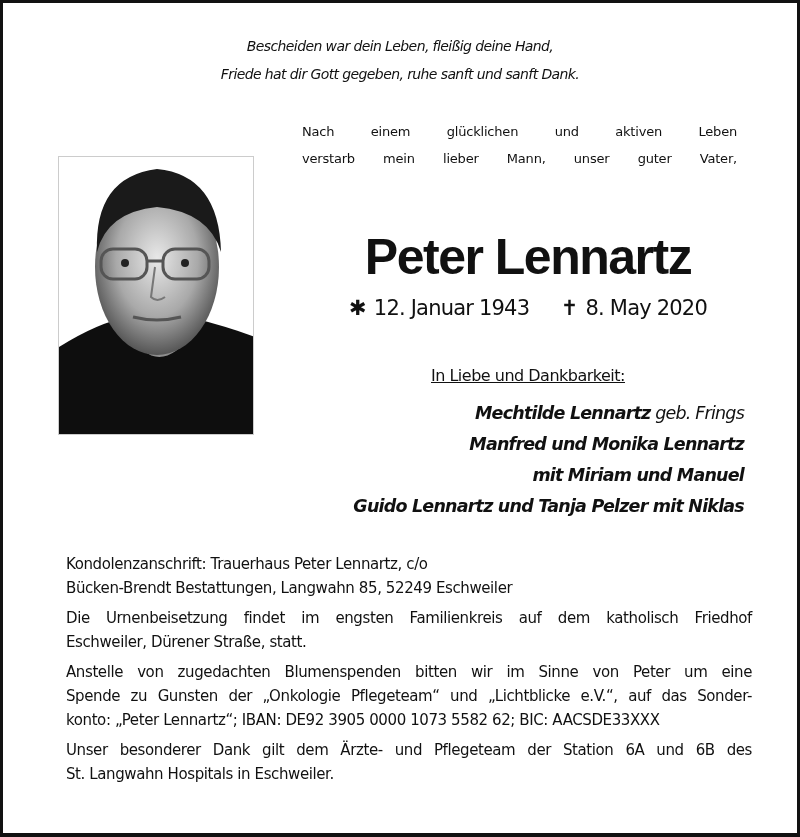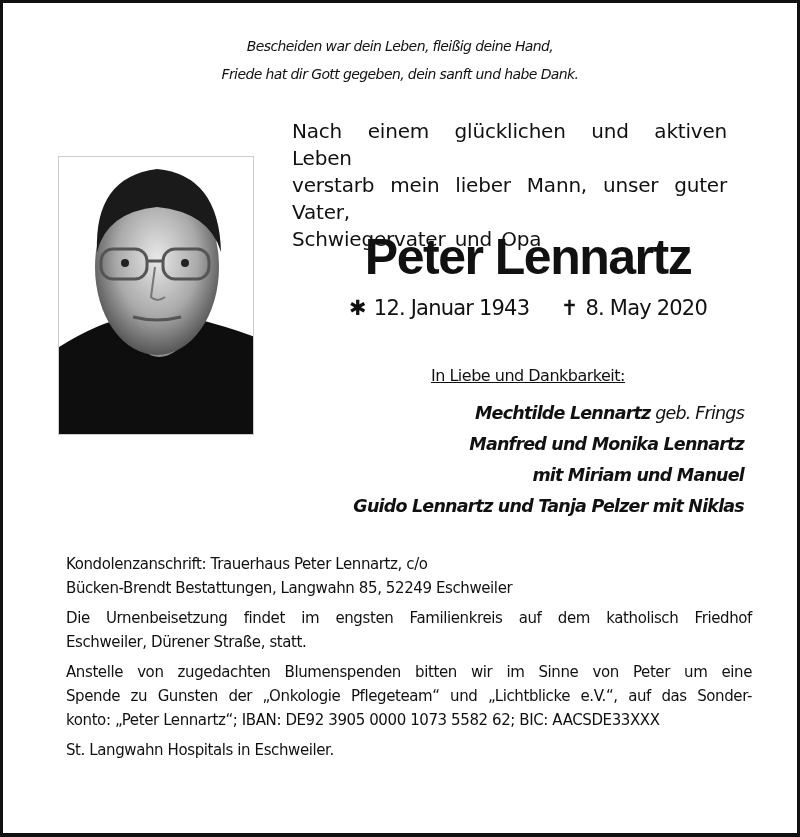--- a/index.html
+++ b/index.html
@@ -1,19 +1,19 @@
 <!DOCTYPE html>
 <html><head>
 <meta charset="utf-8">
 <style>
   html, body { margin:0; padding:0; background:#fff; }
   body { width:800px; height:837px; position:relative; overflow:hidden; font-family:"DejaVu Sans", sans-serif; color:#111; }
   .frame { position:absolute; left:0; top:0; width:800px; height:837px; box-sizing:border-box; border:3px solid #111; border-bottom-width:4px; background:#fff; }
   .motto { position:absolute; left:0; width:800px; text-align:center; font-style:italic; font-size:14px; letter-spacing:-0.6px; }
-  .intro { position:absolute; left:292px; width:435px; font-size:20px; line-height:27px; text-align:justify; text-align-last:left; word-spacing:3px; letter-spacing:-0.2px; }
+  .intro { position:absolute; left:302px; width:435px; font-size:13px; line-height:27px; text-align:justify; text-align-last:left; word-spacing:3px; letter-spacing:-0.2px; }
   .intro .ln { display:block; text-align:justify; text-align-last:justify; }
   .intro .ln.last { text-align-last:left; }
   .name { position:absolute; left:300px; width:456px; text-align:center; top:228px; font-size:50px; font-weight:600; letter-spacing:-1.5px; font-family:"Liberation Sans", sans-serif; }
   .dates { position:absolute; left:320px; width:416px; top:296px; text-align:center; font-size:21px; letter-spacing:-0.8px; }
   .dates span { margin:0 4px; }
   .thanks { position:absolute; left:300px; width:456px; top:366px; text-align:center; font-size:16px; letter-spacing:-0.5px;text-decoration:underline; }
   .family { position:absolute; left:288px; width:456px; top:398px; text-align:right; }
   .family .fl { display:block; font-style:italic; font-weight:bold; font-size:17.5px; line-height:31px; letter-spacing:-0.8px; }
   .family .normal { font-weight:normal; }
   .photo { position:absolute; left:58px; top:156px; width:196px; height:279px; box-sizing:border-box; border:1px solid #ccc; background:#fff; overflow:hidden; }
@@ -22,21 +22,21 @@
   .para { display:block; margin-bottom:6px; }
   .para .ln { display:block; text-align:justify; text-align-last:justify; }
   .para .ln.last { text-align-last:left; }
 </style>
 </head>
 <body>
 
 <div class="frame"></div>
 
 <div class="motto" style="top:38px;">Bescheiden war dein Leben, fleißig deine Hand,</div>
-<div class="motto" style="top:66px;">Friede hat dir Gott gegeben, dein sanft und habe Dank.</div>
+<div class="motto" style="top:66px;">Friede hat dir Gott gegeben, ruhe sanft und sanft Dank.</div>
 
 <div class="photo">
   <svg width="196" height="279" viewBox="0 0 196 279">
     <defs>
       <radialGradient id="face" cx="50%" cy="45%" r="55%">
         <stop offset="0%" stop-color="#e8e8e8"></stop>
         <stop offset="60%" stop-color="#a9a9a9"></stop>
         <stop offset="100%" stop-color="#555"></stop>
       </radialGradient>
     </defs>
@@ -58,21 +58,20 @@
 
     <path d="M74 160 Q98 166 122 160" stroke="#555" stroke-width="3" fill="none"></path>
 
     <path d="M96 110 L92 140 Q98 146 106 140" stroke="#777" stroke-width="2" fill="none"></path>
   </svg>
 </div>
 
 <div class="intro" style="top:118px;">
   <span class="ln">Nach einem glücklichen und aktiven Leben</span>
   <span class="ln">verstarb mein lieber Mann, unser guter Vater,</span>
-  <span class="ln last">Schwiegervater und Opa</span>
 </div>
 
 <div class="name">Peter Lennartz</div>
 
 <div class="dates">
   <span>✱</span><span>12. Januar 1943</span>
   &nbsp;&nbsp;
   <span>✝</span><span>8. May 2020</span>
 </div>
 
@@ -93,15 +92,16 @@
   <div class="para">
     <span class="ln">Die Urnenbeisetzung findet im engsten Familienkreis auf dem katholisch Friedhof</span>
     <span class="ln last">Eschweiler, Dürener Straße, statt.</span>
   </div>
   <div class="para">
     <span class="ln">Anstelle von zugedachten Blumenspenden bitten wir im Sinne von Peter um eine</span>
     <span class="ln">Spende zu Gunsten der „Onkologie Pflegeteam“ und „Lichtblicke e.V.“, auf das Sonder-</span>
     <span class="ln last">konto: „Peter Lennartz“; IBAN: DE92 3905 0000 1073 5582 62; BIC: AACSDE33XXX</span>
   </div>
   <div class="para">
+    <span class="ln">Unser besonderer Dank gilt dem Ärzte- und Pflegeteam der Station 6A und 6B des</span>
     <span class="ln last">St. Langwahn Hospitals in Eschweiler.</span>
   </div>
 </div>
 
 </body></html>

